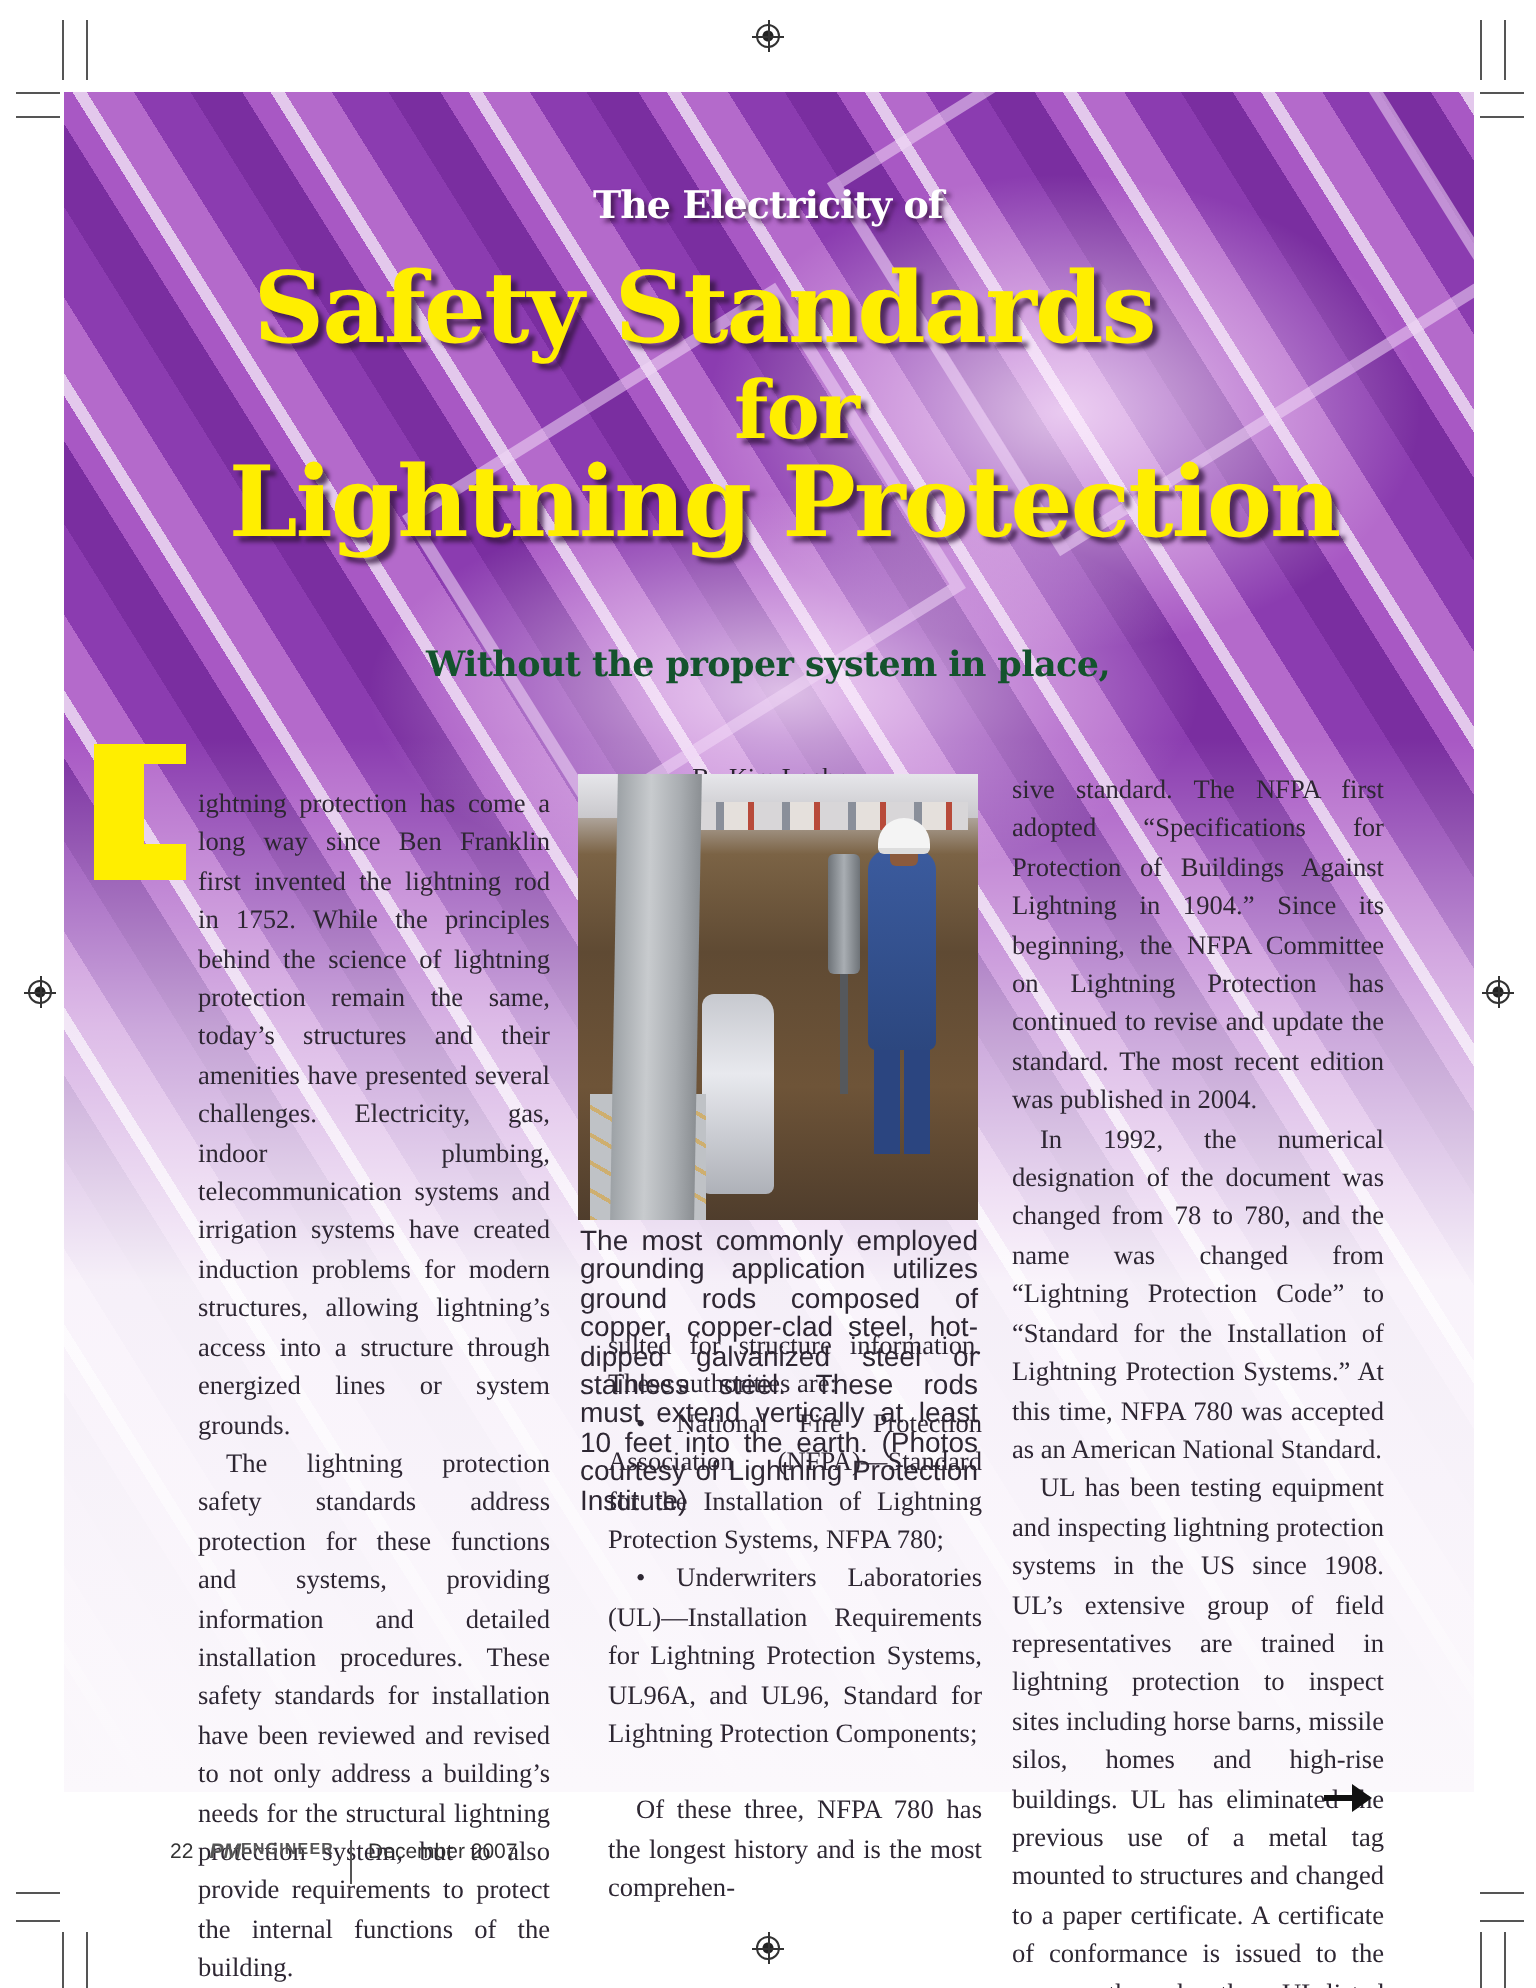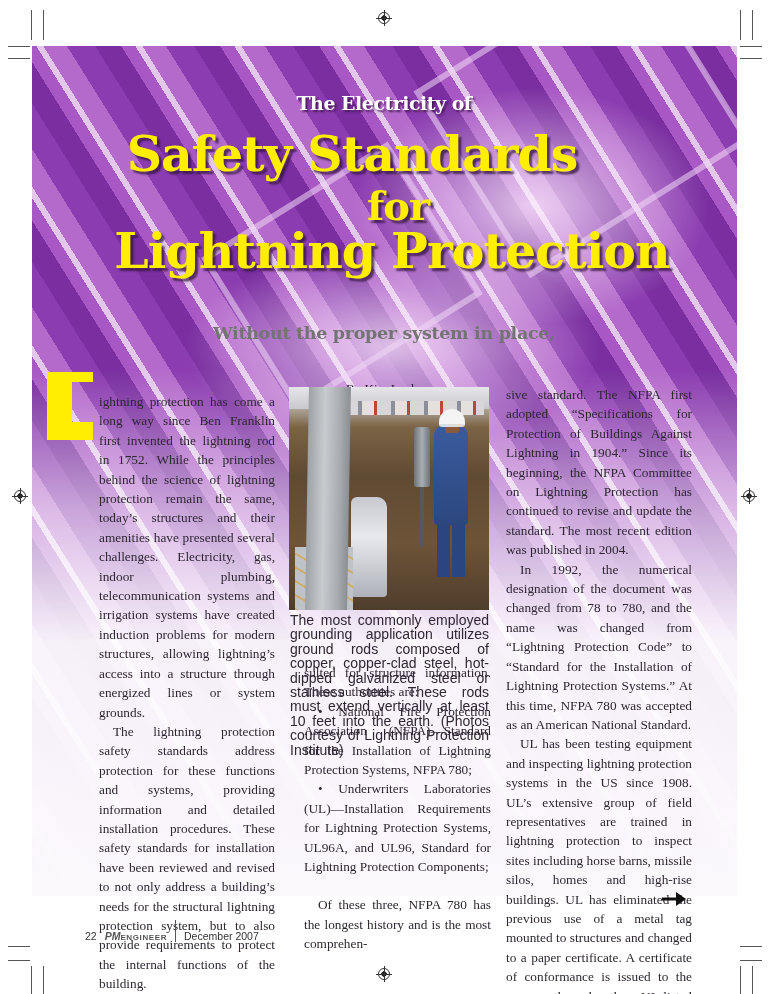--- a/index.html
+++ b/index.html
@@ -41,21 +41,21 @@
     font-family: "DejaVu Serif", serif; font-weight: bold; color: #ffee00;
     text-shadow: 3px 3px 2px rgba(50,20,60,0.75); letter-spacing: -1px;
   }
   .t1 { top: 125px; font-size: 49px; left: -32px; }
   .t2 { top: 182px; font-size: 40px; left: 14px; }
   .t3 { top: 222px; font-size: 49px; left: 8px; }
 
   .deck {
     position: absolute; left: 0; width: 768px; top: 320px; text-align: center;
     font-family: "DejaVu Serif", serif; font-weight: bold; font-size: 17.5px; line-height: 27px;
-    color: #737373; letter-spacing: -0.3px;
+    color: #14532d; letter-spacing: -0.3px;
   }
   .byline {
     position: absolute; left: 0; width: 768px; top: 381px; text-align: center;
     font-family: "Liberation Serif", serif; font-size: 13px; color: #2a2330;
   }
 
   
   .col {
     position: absolute; font-size: 13.3px; line-height: 19.4px; text-align: justify;
     color: #2e2733; hyphens: manual;
@@ -95,21 +95,21 @@
   .photo .hammer { position: absolute; left: 125px; top: 40px; width: 16px; height: 60px; background: linear-gradient(90deg,#6e7378,#a9aeb3,#6e7378); border-radius: 3px; }
   .photo .rod { position: absolute; left: 131px; top: 100px; width: 4px; height: 60px; background: #55585c; }
 
   .caption {
     position: absolute; left: 290px; top: 613px; width: 199px;
     font-family: "Liberation Sans", "DejaVu Sans", sans-serif; font-size: 14px; line-height: 14.4px;
     color: #2e2733; text-align: justify;
   }
 
   
-  .footer { position: absolute; left: 85px; top: 920px; height: 22px; display: flex; align-items: flex-end;
+  .footer { position: absolute; left: 85px; top: 920px; height: 22px; display: flex; align-items: flex-start;
     font-family: "Liberation Sans", "DejaVu Sans", sans-serif; color: #333; }
   .footer .pageno { font-size: 10.5px; margin-right: 8px; }
   .footer .logo-pm { font-size: 10.5px; font-weight: bold; font-style: italic; color: #555; }
   .footer .logo-eng { font-size: 8px; font-weight: bold; letter-spacing: 0.6px; color: #555; margin-right: 8px; }
   .footer .divider { width: 1px; height: 22px; background: #555; margin: 0 8px 0 0; }
   .footer .date { font-size: 10.5px; }
 
   .continue-arrow { position: absolute; left: 662px; top: 892px; width: 24px; height: 14px; }
 </style>
 </head>

